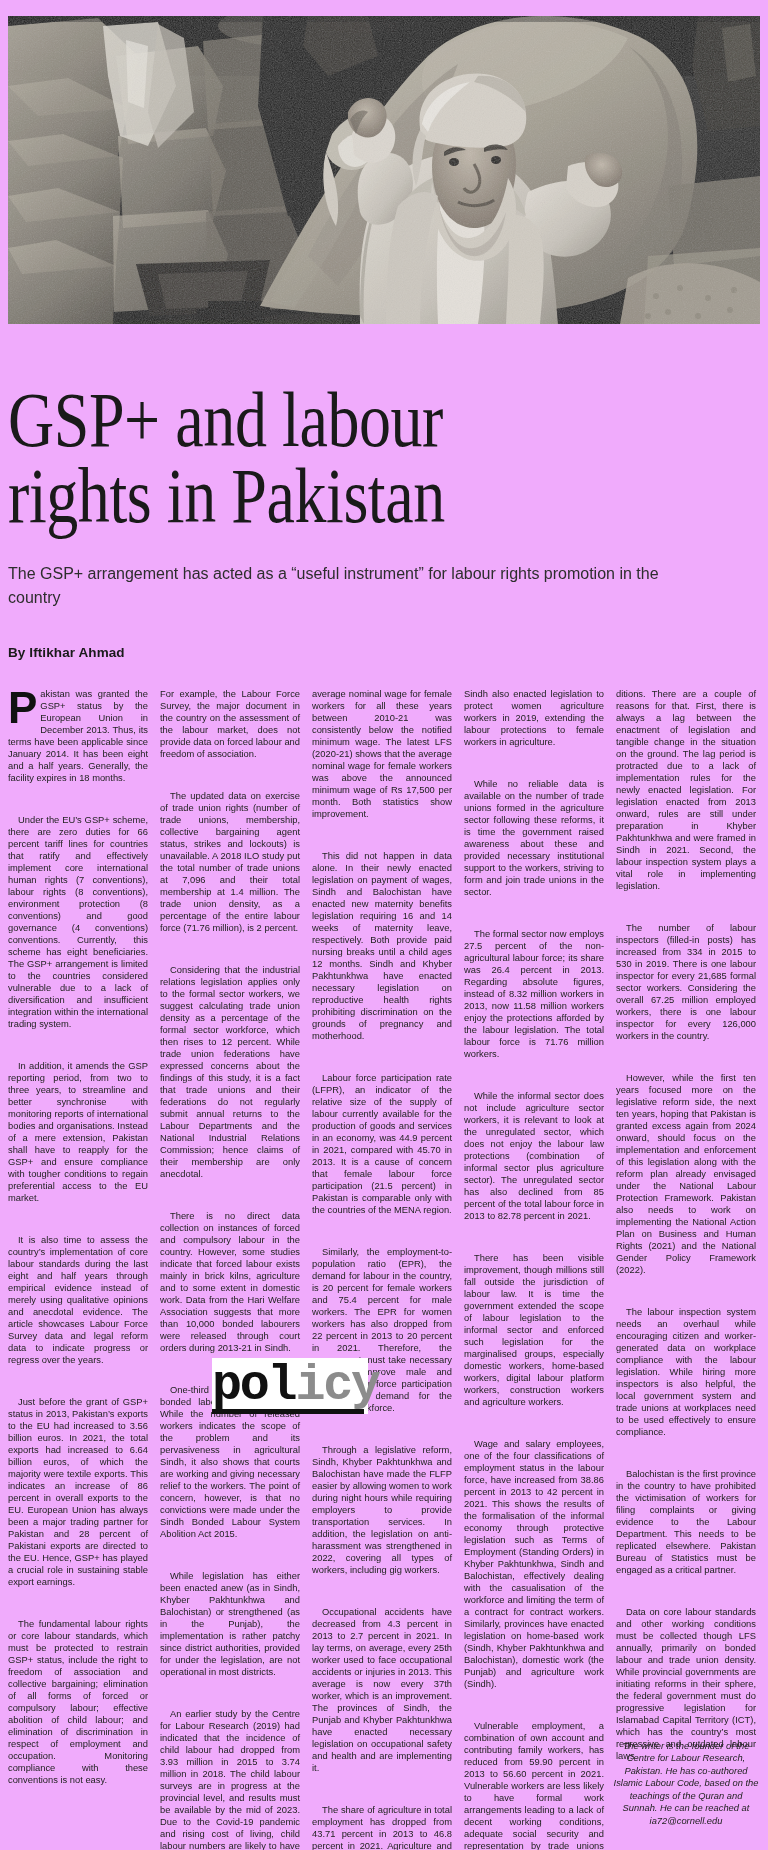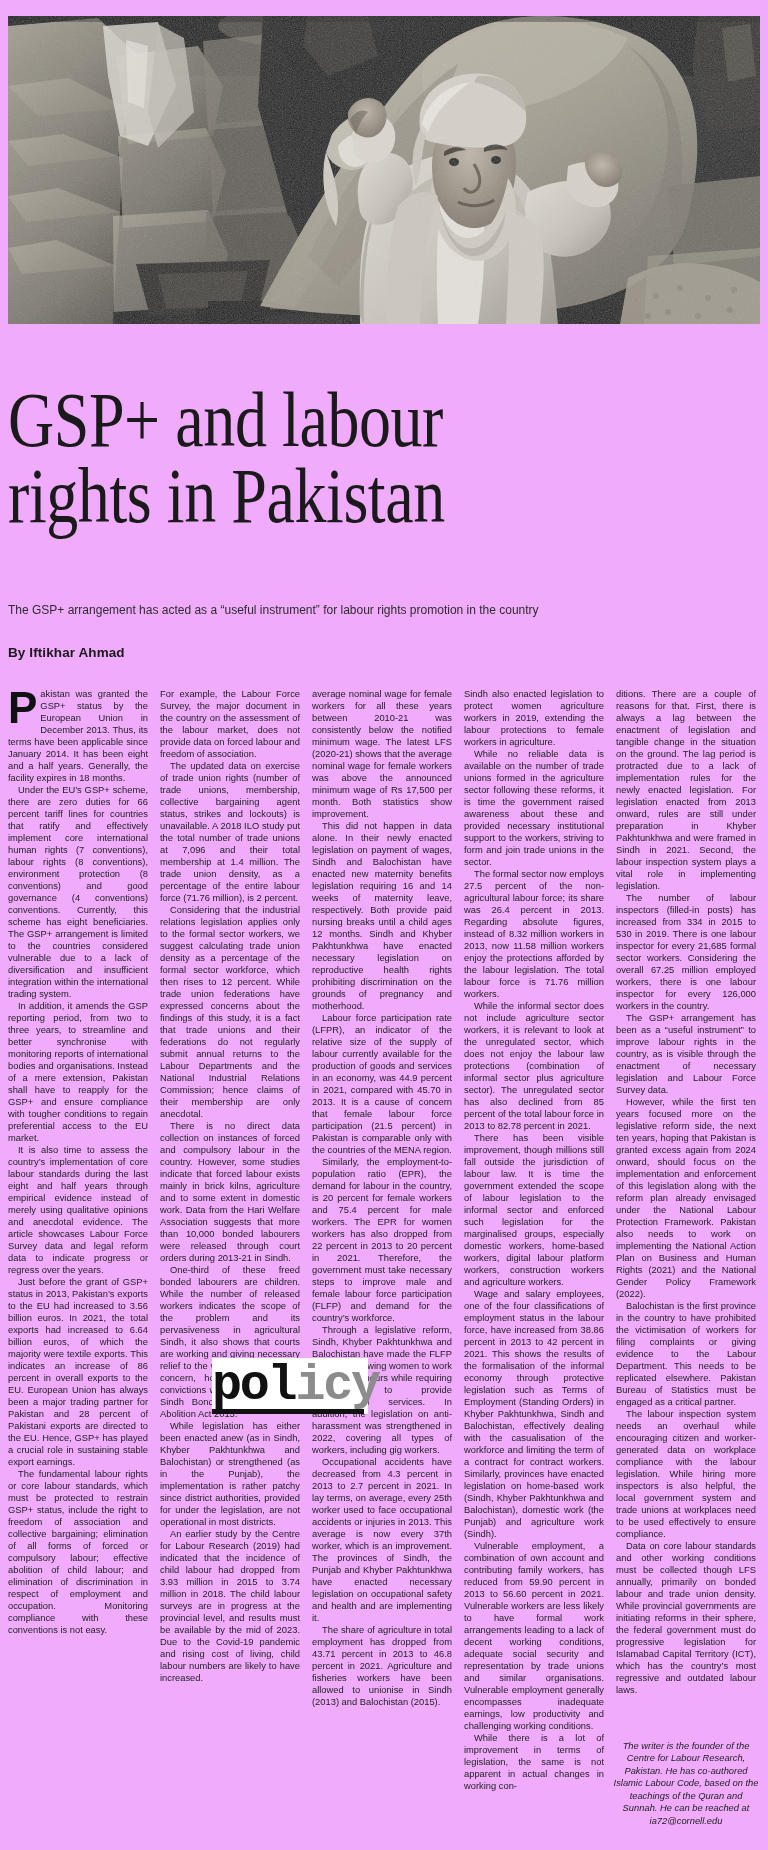--- a/index.html
+++ b/index.html
@@ -42,23 +42,23 @@
     font-weight: 400;
     transform: scaleX(0.82);
     transform-origin: left top;
   }
   .headline .hl-line { display: block; white-space: nowrap; }
 
   
   .deck {
     position: absolute;
     left: 8px;
-    top: 602px;
+    top: 562px;
     width: 700px;
-    font-size: 12px;
+    font-size: 16px;
     line-height: 1.48;
     color: #2d2d2d;
     font-weight: 400;
   }
 
   
   .byline {
     position: absolute;
     left: 8px;
     top: 645px;
@@ -86,21 +86,21 @@
   }
   .col p {
     margin: 0;
     font-size: 9.35px;
     line-height: 1.285;
     text-align: justify;
     text-justify: inter-word;
     color: #232323;
     hyphens: manual;
   }
-  .col p + p { text-indent: 10px; }
+  .col p + p { text-indent: 10px; margin-top: 30px; }
   .col p.noindent { text-indent: 0; }
 
   
   .dropcap::first-letter {
     float: left;
     font-family: "Liberation Sans", sans-serif;
     font-size: 44px;
     line-height: 0.82;
     font-weight: bold;
     padding: 2px 3px 0 0;
@@ -347,24 +347,23 @@
       <p>While the informal sector does not include agriculture sector workers, it is relevant to look at the unregulated sector, which does not enjoy the labour law protections (combination of informal sector plus agriculture sector). The unregulated sector has also declined from 85 percent of the total labour force in 2013 to 82.78 percent in 2021.</p>
       <p>There has been visible improvement, though millions still fall outside the jurisdiction of labour law. It is time the government extended the scope of labour legislation to the informal sector and enforced such legislation for the marginalised groups, especially domestic workers, home-based workers, digital labour platform workers, construction workers and agriculture workers.</p>
       <p>Wage and salary employees, one of the four classifications of employment status in the labour force, have increased from 38.86 percent in 2013 to 42 percent in 2021. This shows the results of the formalisation of the informal economy through protective legislation such as Terms of Employment (Standing Orders) in Khyber Pakhtunkhwa, Sindh and Balochistan, effectively dealing with the casualisation of the workforce and limiting the term of a contract for contract workers. Similarly, provinces have enacted legislation on home-based work (Sindh, Khyber Pakhtunkhwa and Balochistan), domestic work (the Punjab) and agriculture work (Sindh).</p>
       <p>Vulnerable employment, a combination of own account and contributing family workers, has reduced from 59.90 percent in 2013 to 56.60 percent in 2021. Vulnerable workers are less likely to have formal work arrangements leading to a lack of decent working conditions, adequate social security and representation by trade unions and similar organisations. Vulnerable employment generally encompasses inadequate earnings, low productivity and challenging working conditions.</p>
       <p>While there is a lot of improvement in terms of legislation, the same is not apparent in actual changes in working con-</p>
     </div>
 
     <div class="col">
       <p class="noindent">ditions. There are a couple of reasons for that. First, there is always a lag between the enactment of legislation and tangible change in the situation on the ground. The lag period is protracted due to a lack of implementation rules for the newly enacted legislation. For legislation enacted from 2013 onward, rules are still under preparation in Khyber Pakhtunkhwa and were framed in Sindh in 2021. Second, the labour inspection system plays a vital role in implementing legislation.</p>
       <p>The number of labour inspectors (filled-in posts) has increased from 334 in 2015 to 530 in 2019. There is one labour inspector for every 21,685 formal sector workers. Considering the overall 67.25 million employed workers, there is one labour inspector for every 126,000 workers in the country.</p>
-      <p>The GSP+ arrangement has been as a “useful instrument” to improve labour rights in the country, as is visible through the enactment of necessary legislation and Labour Force Survey data.</p>
       <p>However, while the first ten years focused more on the legislative reform side, the next ten years, hoping that Pakistan is granted excess again from 2024 onward, should focus on the implementation and enforcement of this legislation along with the reform plan already envisaged under the National Labour Protection Framework. Pakistan also needs to work on implementing the National Action Plan on Business and Human Rights (2021) and the National Gender Policy Framework (2022).</p>
+      <p>The labour inspection system needs an overhaul while encouraging citizen and worker-generated data on workplace compliance with the labour legislation. While hiring more inspectors is also helpful, the local government system and trade unions at workplaces need to be used effectively to ensure compliance.</p>
       <p>Balochistan is the first province in the country to have prohibited the victimisation of workers for filing complaints or giving evidence to the Labour Department. This needs to be replicated elsewhere. Pakistan Bureau of Statistics must be engaged as a critical partner.</p>
-      <p>The labour inspection system needs an overhaul while encouraging citizen and worker-generated data on workplace compliance with the labour legislation. While hiring more inspectors is also helpful, the local government system and trade unions at workplaces need to be used effectively to ensure compliance.</p>
       <p>Data on core labour standards and other working conditions must be collected though LFS annually, primarily on bonded labour and trade union density. While provincial governments are initiating reforms in their sphere, the federal government must do progressive legislation for Islamabad Capital Territory (ICT), which has the country’s most regressive and outdated labour laws.</p>
     </div>
 
   </div>
 
   <div class="policy-logo">
     <div class="policy-word"><span class="pol">pol</span><span class="icy">icy</span></div>
     <div class="policy-rule"></div>
   </div>
 

